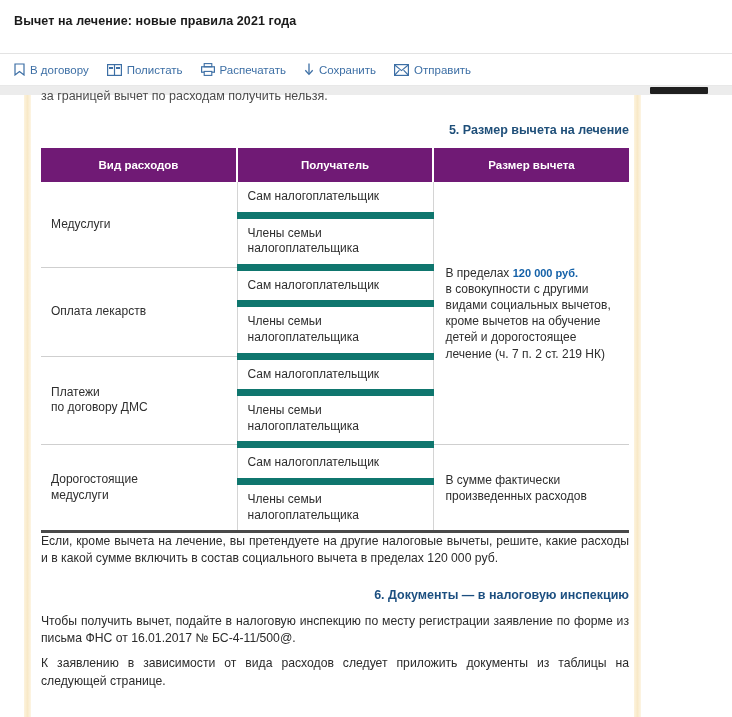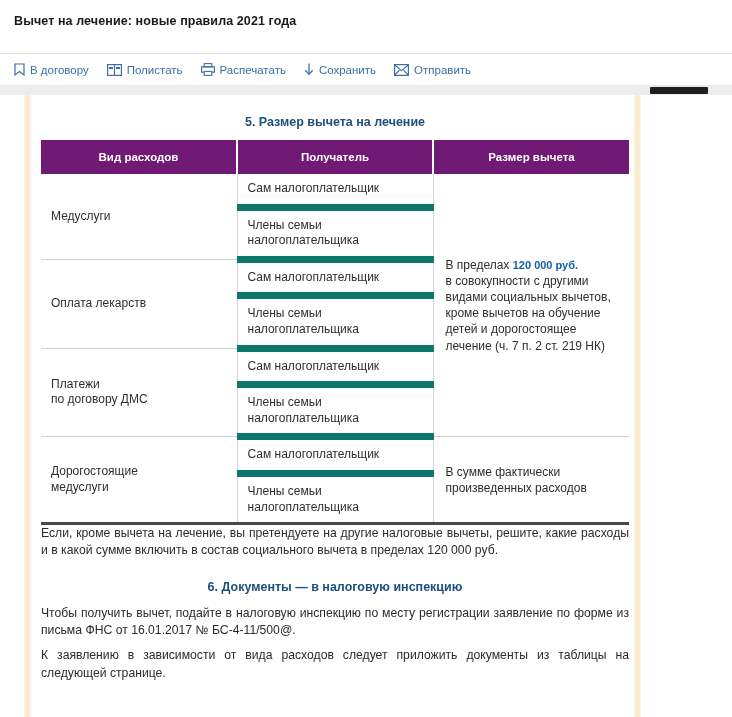--- a/index.html
+++ b/index.html
@@ -100,21 +100,21 @@
   .cut-line {
     font-size: 12.5px;
     color: #2b2b2b;
     height: 14px;
     overflow: hidden;
     margin-top: -6px;
     opacity: .85;
   }
 
   .sec-head {
-    text-align: center;
+    text-align: right;
     color: #1f4f79;
     font-weight: bold;
     font-size: 12.5px;
     margin: 20px 0 11px 0;
   }
   .sec-head.blue { color: #1c4f80; }
 
   
   table.vtable {
     width: 588px;
@@ -251,20 +251,21 @@
   <div class="scroll-track">
     <div class="scroll-thumb"></div>
   </div>
 
   <div class="page">
     <div class="edge-left"></div>
     <div class="edge-right"></div>
 
     <div class="content">
 
+      <div class="cut-line">за границей вычет по расходам получить нельзя.</div>
 
       <div class="sec-head">5. Размер вычета на лечение</div>
 
       <table class="vtable">
         <thead>
           <tr>
             <th>Вид расходов</th>
             <th>Получатель</th>
             <th>Размер вычета</th>
           </tr>

